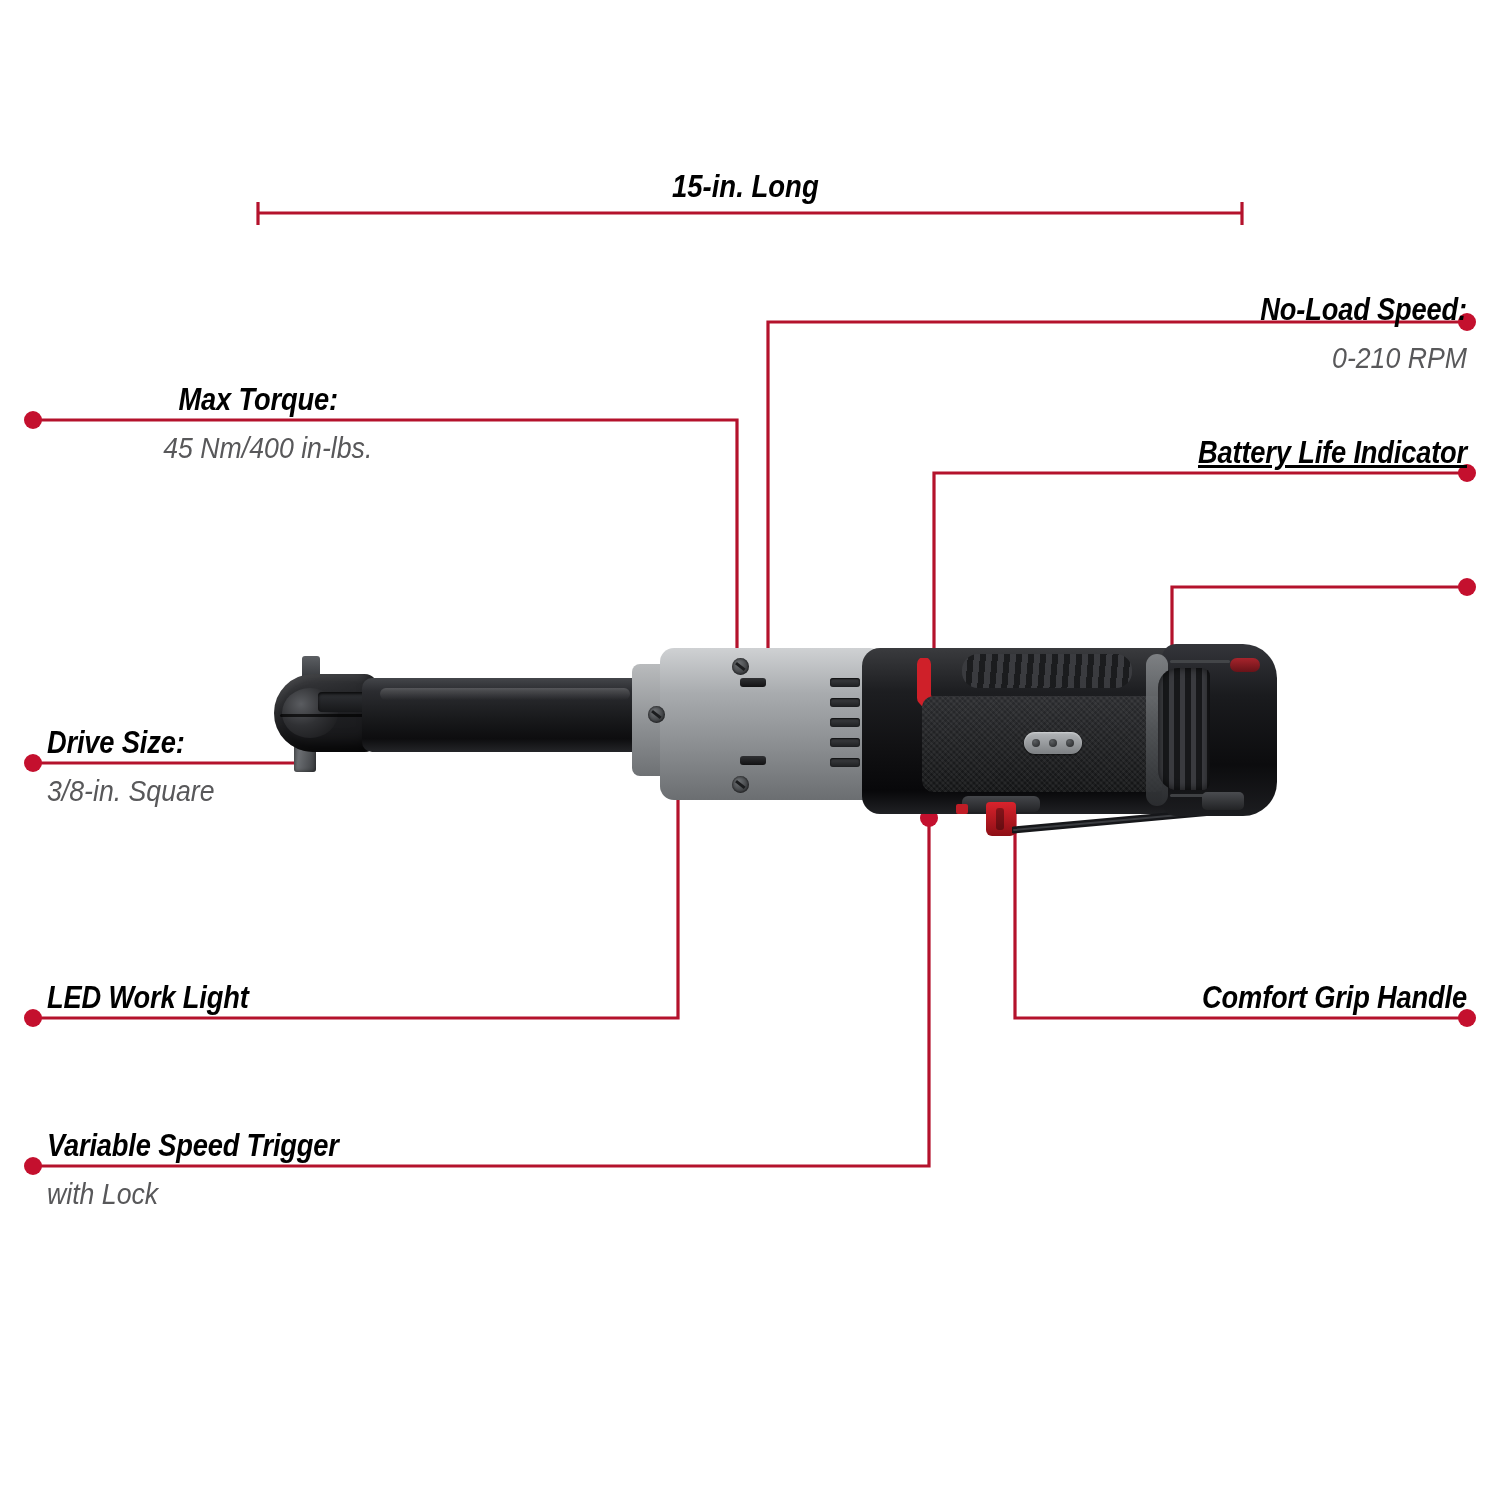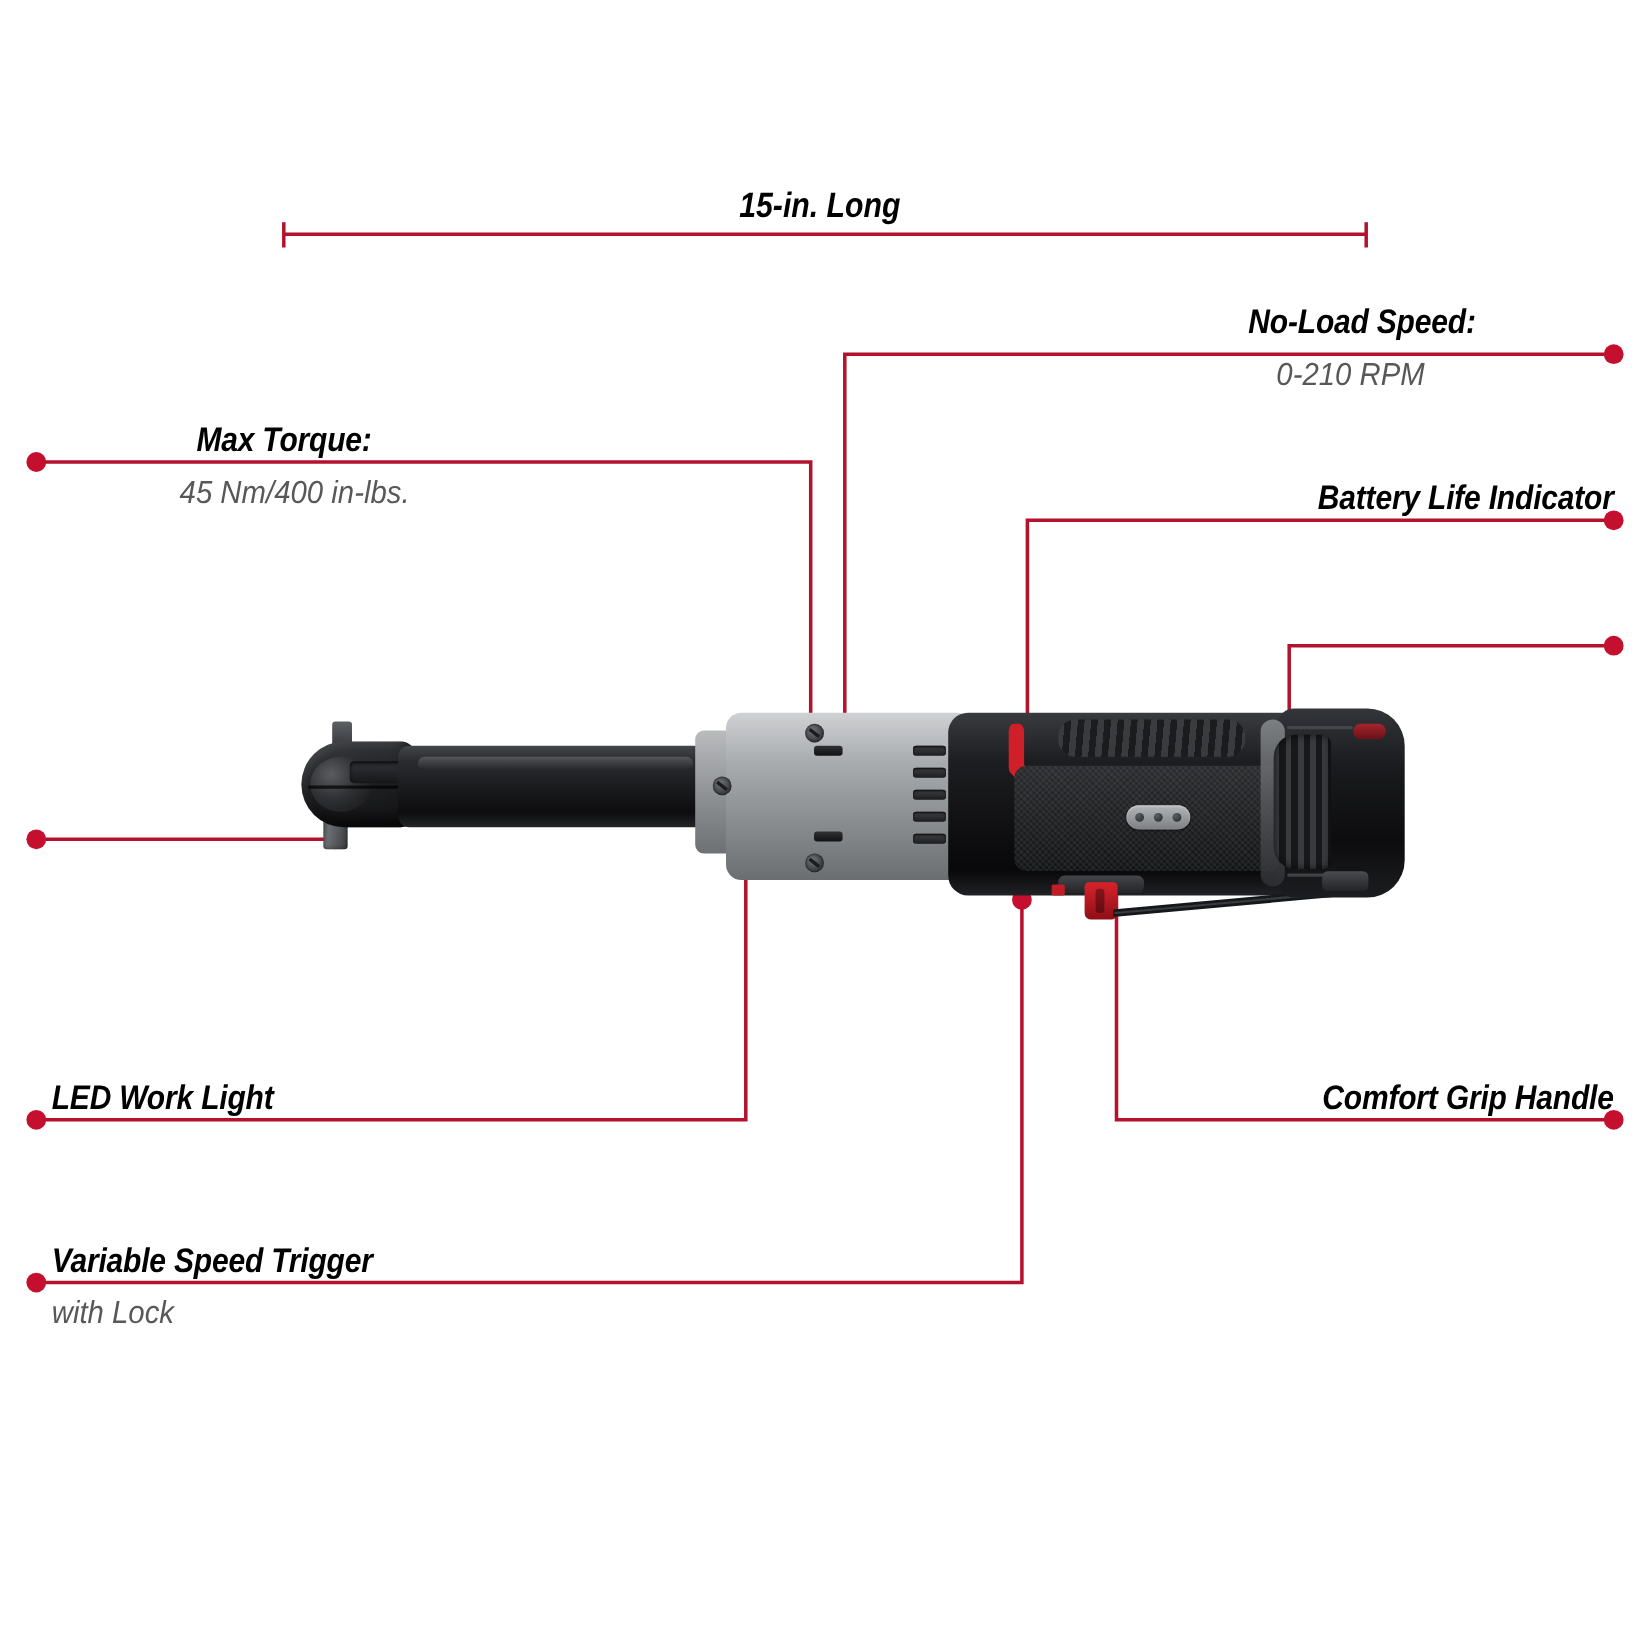--- a/index.html
+++ b/index.html
@@ -278,36 +278,40 @@
     </g>
   </svg>
 
   <div class="dim-label" style="left:660px;top:168px;">15-in. Long</div>
 
   <div class="callout ta-l" style="left:47px;top:383px;width:480px;text-align:center;">
     <div class="c-title tl">Max Torque:</div>
     <div class="c-sub tl" style="margin-top:14px;">45 Nm/400 in-lbs.</div>
   </div>
 
+  <div class="callout ta-l" style="left:47px;top:726px;width:420px;">
+    <div class="c-title tl">Drive Size:</div>
+    <div class="c-sub tl" style="margin-top:14px;">3/8-in. Square</div>
+  </div>
 
   <div class="callout ta-l" style="left:47px;top:1129px;width:560px;">
     <div class="c-title tl">Variable Speed Trigger</div>
     <div class="c-sub tl" style="margin-top:14px;">with Lock</div>
   </div>
 
   <div class="callout ta-l" style="left:47px;top:981px;width:480px;">
     <div class="c-title tl">LED Work Light</div>
   </div>
 
-  <div class="callout ta-r" style="left:947px;top:276px;width:520px;text-align:center;">
+  <div class="callout ta-r" style="left:947px;top:293px;width:520px;">
     <div class="c-title tr">No-Load Speed:</div>
     <div class="c-sub tr" style="margin-top:14px;">0-210 RPM</div>
   </div>
 
-  <div class="callout ta-r" style="left:897px;top:436px;width:570px;">
+  <div class="callout ta-r" style="left:897px;top:436px;width:570px;text-decoration:underline;">
     <div class="c-title tr">Battery Life Indicator</div>
   </div>
 
 
   <div class="callout ta-r" style="left:907px;top:981px;width:560px;">
     <div class="c-title tr">Comfort Grip Handle</div>
   </div>
 
   <div id="product">
 

